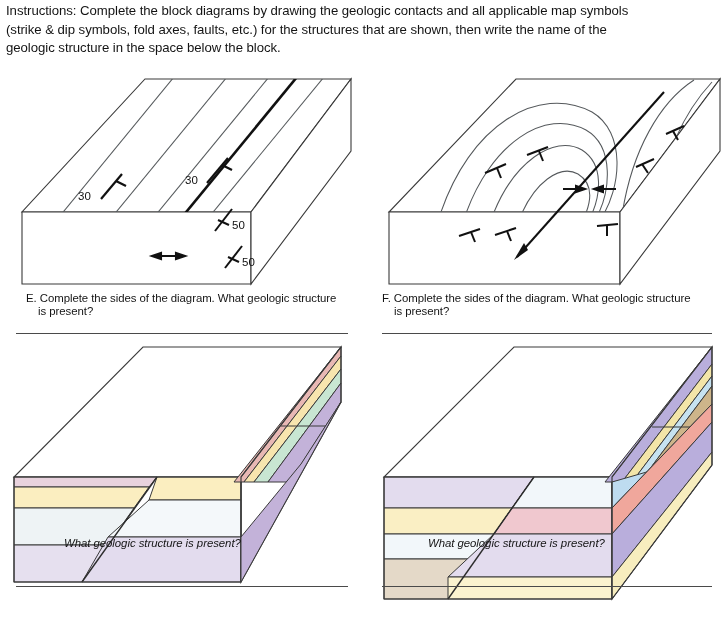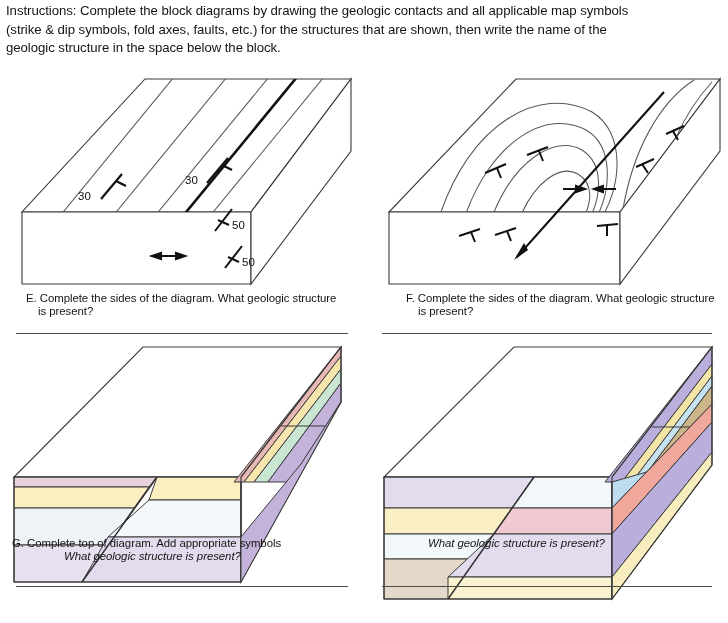--- a/index.html
+++ b/index.html
@@ -55,21 +55,21 @@
     position: absolute;
     font-size: 11.4px;
     line-height: 13.4px;
     color: #141414;
     letter-spacing: -0.05px;
   }
   .caption .l1 { display: block; white-space: nowrap; }
   .caption .l2 { display: block; white-space: nowrap; }
 
   .cap-E { left: 18px;  top: 292px; margin-left: 8px; }
-  .cap-F { left: 382px; top: 292px; margin-left: 24px; }
+  .cap-F { left: 382px; top: 292px; }
   .cap-E .l2, .cap-F .l2 { padding-left: 12px; }
 
   .cap-G { left: 12px;  top: 537px; }
   .cap-H { left: 376px; top: 537px; }
   .cap-G .l2, .cap-H .l2 { padding-left: 52px; font-style: italic; }
 
   
   .rule {
     position: absolute;
     height: 0;
@@ -260,21 +260,20 @@
       <line x1="241" y1="155" x2="341" y2="25" stroke="#3a3a3a" stroke-width="1.1"></line>
       <line x1="281" y1="104" x2="327" y2="104" stroke="#3a3a3a" stroke-width="1.1"></line>
 
       <polygon points="241,155 341,25 341,80 241,260" fill="none" stroke="#3a3a3a" stroke-width="1.2"></polygon>
 
       <polygon points="241,260 241,215 301,142 341,80" fill="#c3b2d9" stroke="#3a3a3a" stroke-width="1.0"></polygon>
     </svg>
   </div>
 
   <div class="caption cap-G">
-    <span class="l1">G. Complete top of diagram. Add appropriate symbols</span>
     <span class="l2">What geologic structure is present?</span>
   </div>
 
   <div class="panel panel-H">
     <svg width="364" height="301" viewBox="0 0 364 301" xmlns="http://www.w3.org/2000/svg">
       <polygon points="150,25 348,25 248,155 20,155" fill="#ffffff" stroke="#3a3a3a" stroke-width="1.1"></polygon>
 
       <g stroke="#3a3a3a" stroke-width="1.0">
         <polygon points="20,155 170,155 148,186 20,186" fill="#e3dcee"></polygon>
         <polygon points="20,186 148,186 130,212 20,212" fill="#faefc4"></polygon>

